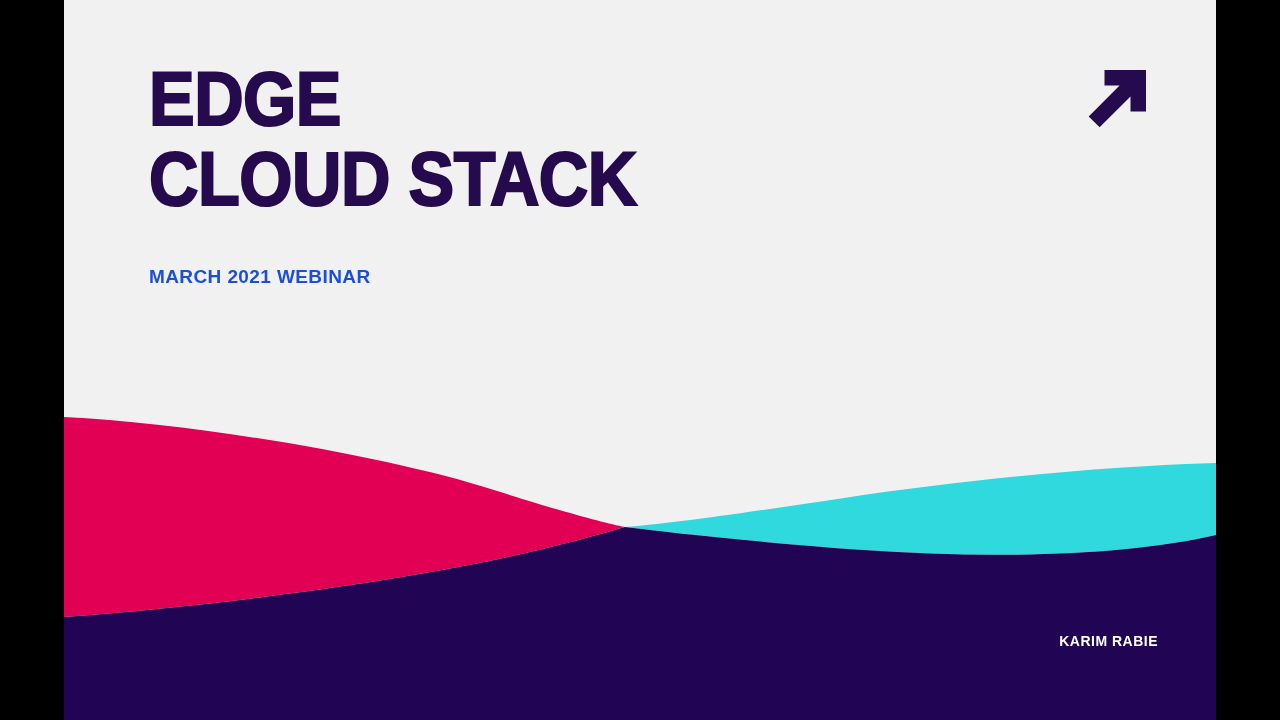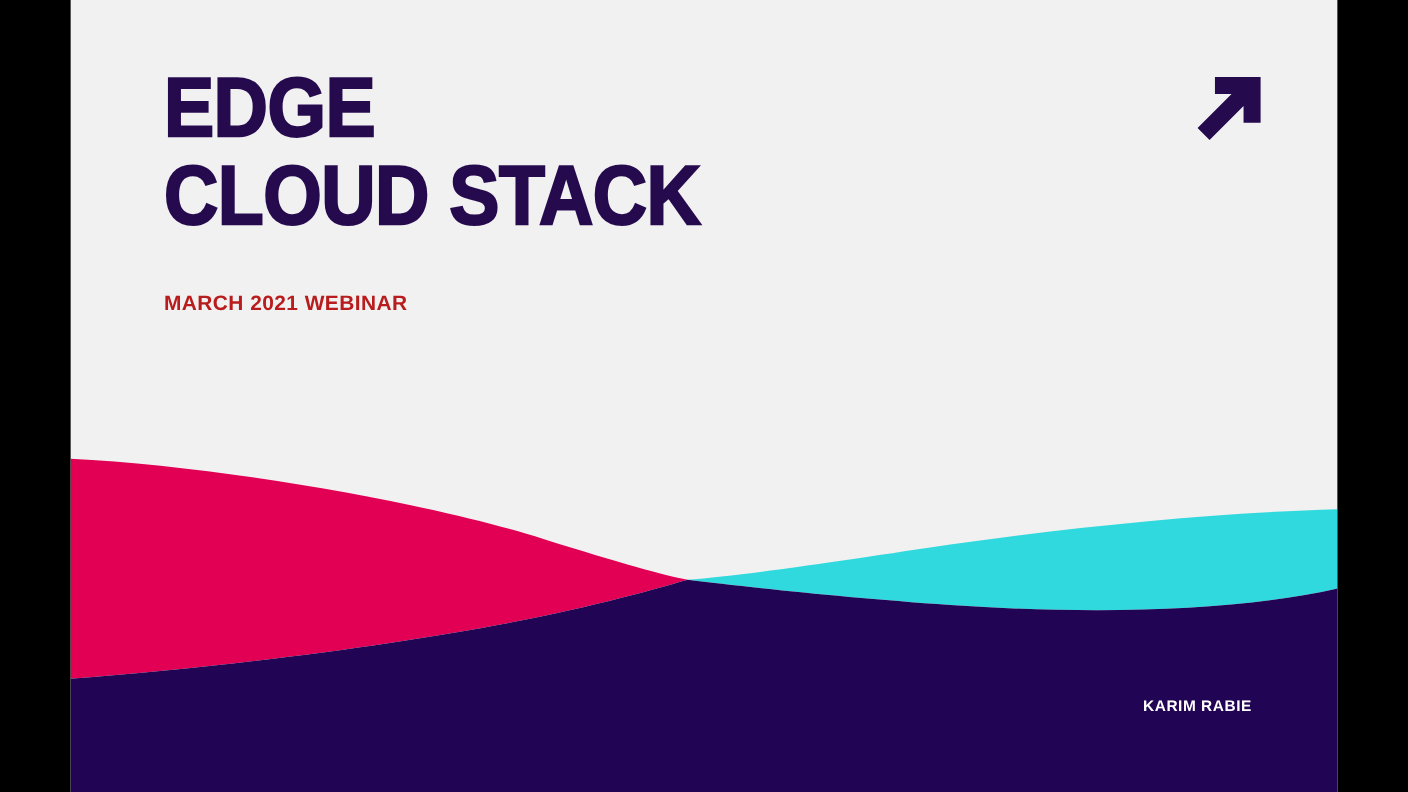--- a/index.html
+++ b/index.html
@@ -21,20 +21,21 @@
 
   
   #slide {
     position: absolute;
     left: 64px;
     top: 0px;
     width: 1152px;
     height: 720px;
     background: #F1F1F1;
     overflow: hidden;
+    padding-left: 20px;
   }
 
   
   #waves {
     position: absolute;
     left: 0;
     top: 0;
     width: 1152px;
     height: 720px;
     display: block;
@@ -67,21 +68,21 @@
   }
 
   #subtitle {
     position: absolute;
     left: 85px;
     top: 266px;
     font-family: "Liberation Sans", sans-serif;
     font-weight: 700;
     font-size: 19px;
     letter-spacing: 0.4px;
-    color: #b91c1c;
+    color: #1d4ed8;
     white-space: nowrap;
     margin: 0;
   }
 
   
   #logo {
     position: absolute;
     left: 1020px;
     top: 66px;
     width: 66px;

